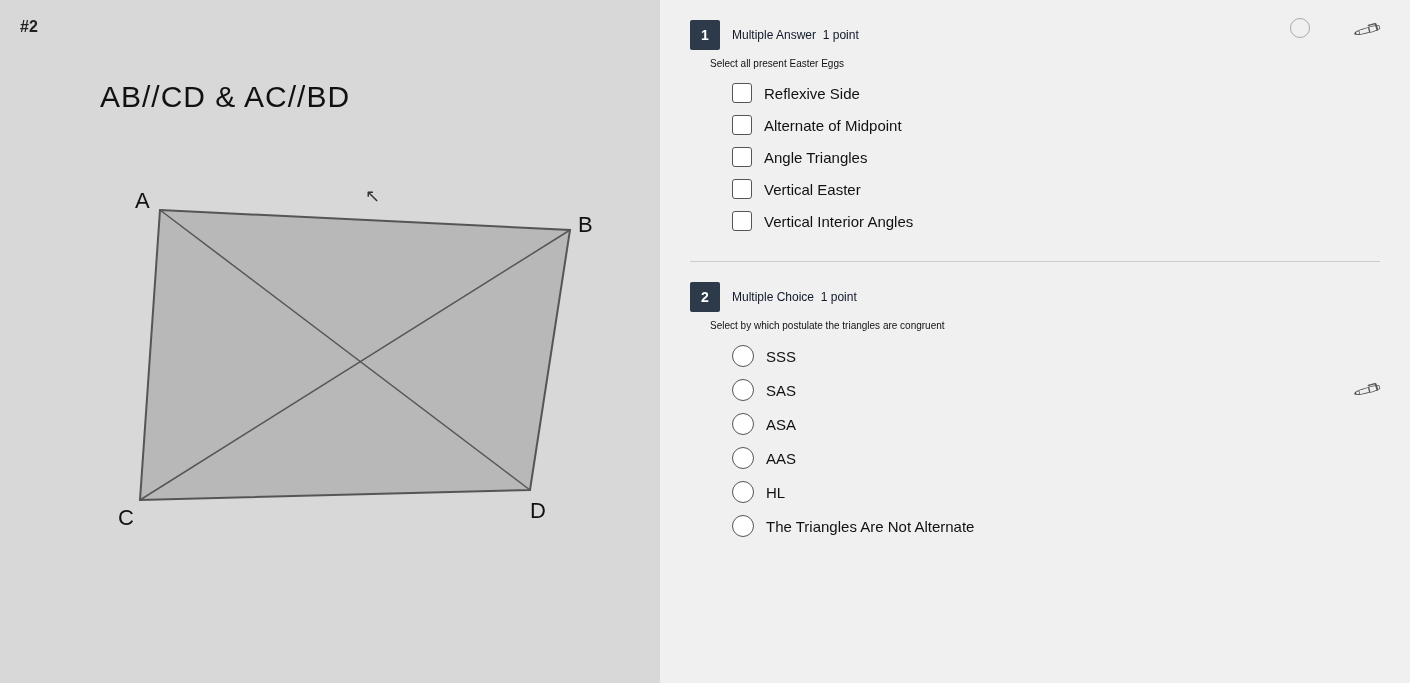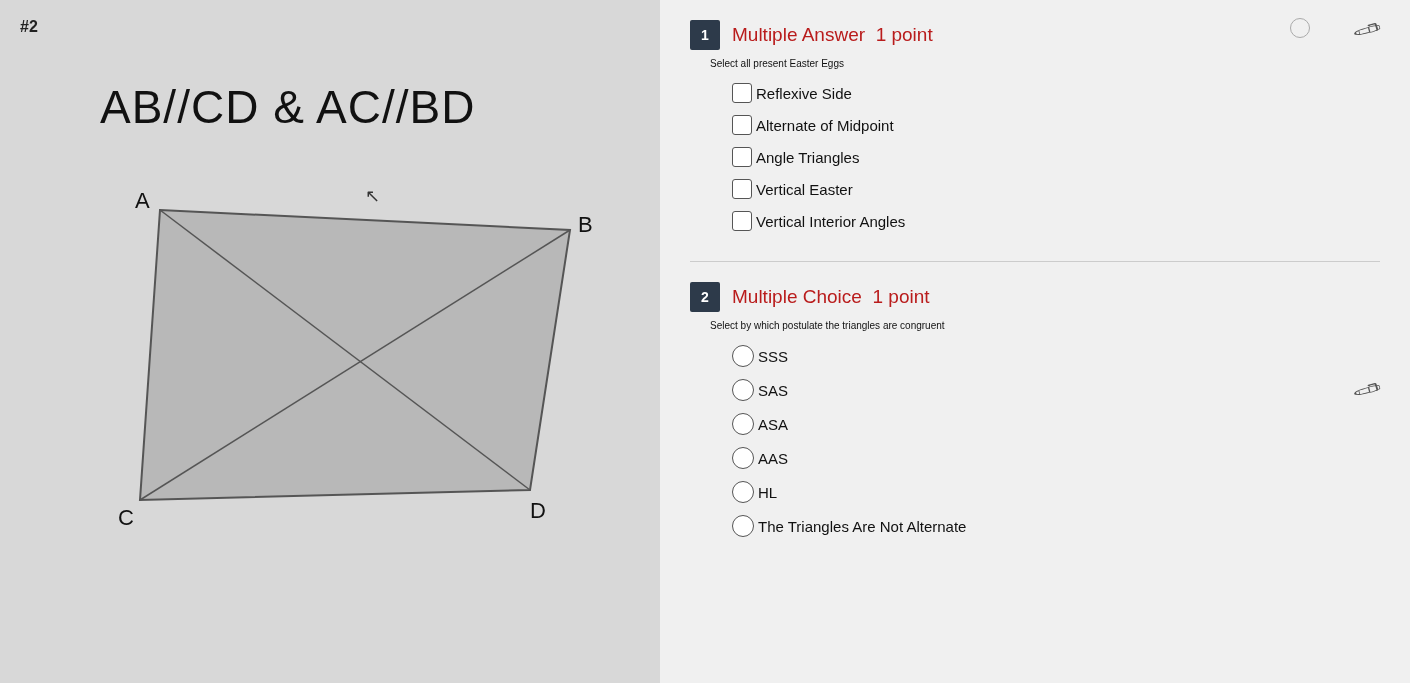--- a/index.html
+++ b/index.html
@@ -27,21 +27,21 @@
       left: 20px;
       font-size: 16px;
       font-weight: bold;
       color: #222;
     }
 
     .diagram-title {
       position: absolute;
       top: 80px;
       left: 100px;
-      font-size: 46px;
+      font-size: 30px;
       font-weight: 400;
       color: #111;
       letter-spacing: 1px;
     }
 
     .diagram-container {
       position: absolute;
       top: 160px;
       left: 80px;
       width: 560px;
@@ -98,40 +98,40 @@
       width: 30px;
       height: 30px;
       display: flex;
       align-items: center;
       justify-content: center;
       border-radius: 2px;
       flex-shrink: 0;
     }
 
     .question-meta {
-      font-size: 19px;
-      color: #b91c1c;
+      font-size: 12px;
+      color: #0f172a;
     }
 
     .question-text {
       font-size: 10px;
       color: #111;
       margin-bottom: 14px;
       margin-left: 20px;
     }
 
     .options-list {
       list-style: none;
       margin-left: 42px;
     }
 
     .option-item {
       display: flex;
       align-items: center;
-      gap: 4px;
+      gap: 12px;
       margin-bottom: 12px;
       font-size: 15px;
       color: #111;
       cursor: pointer;
     }
 
     .checkbox {
       width: 20px;
       height: 20px;
       border: 1.5px solid #555;

